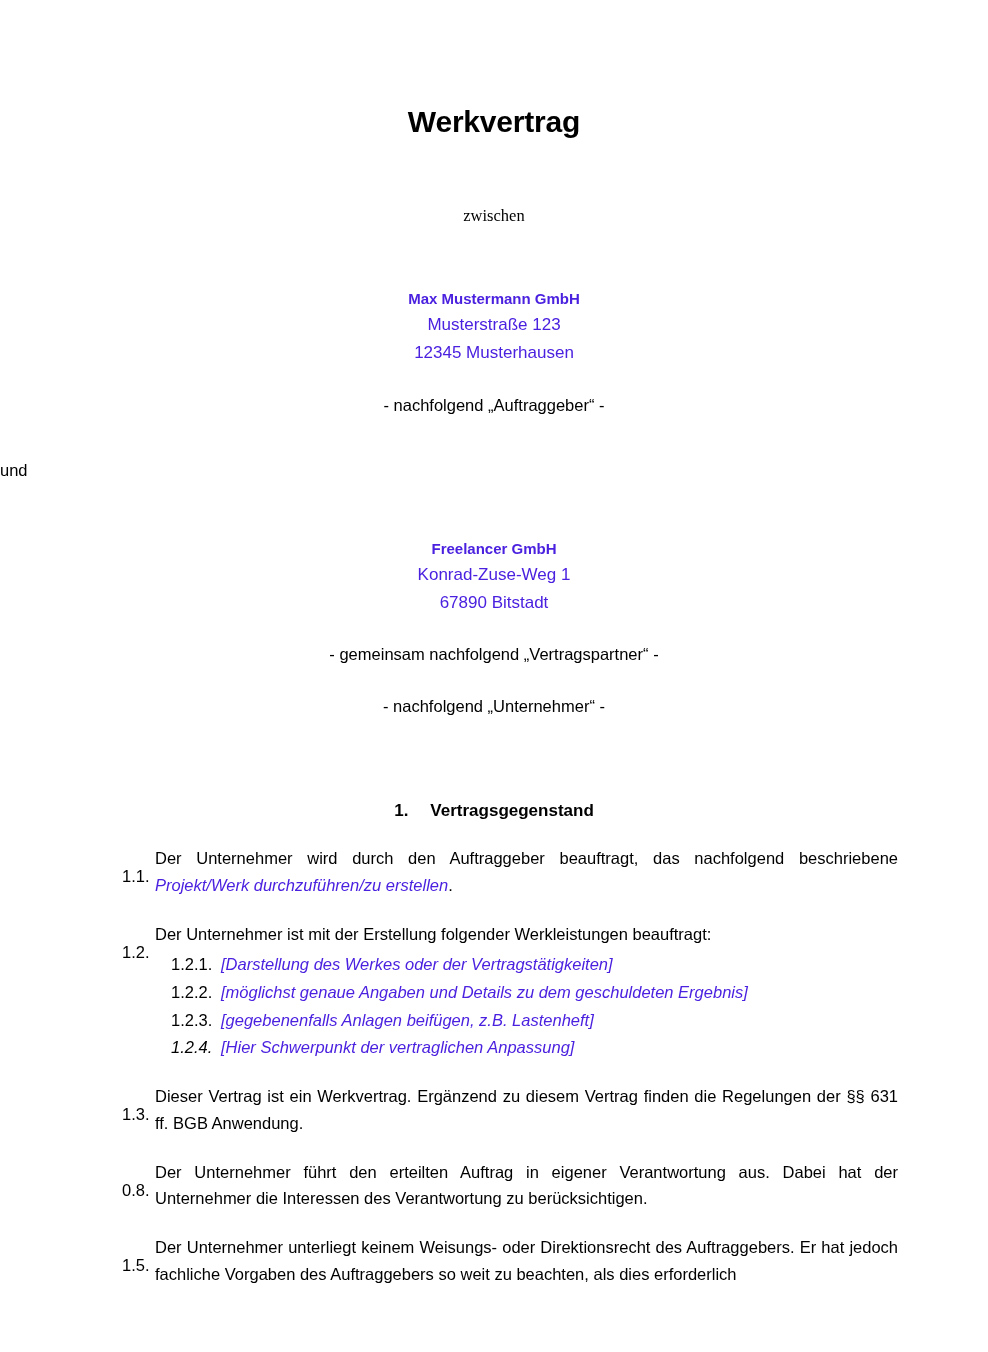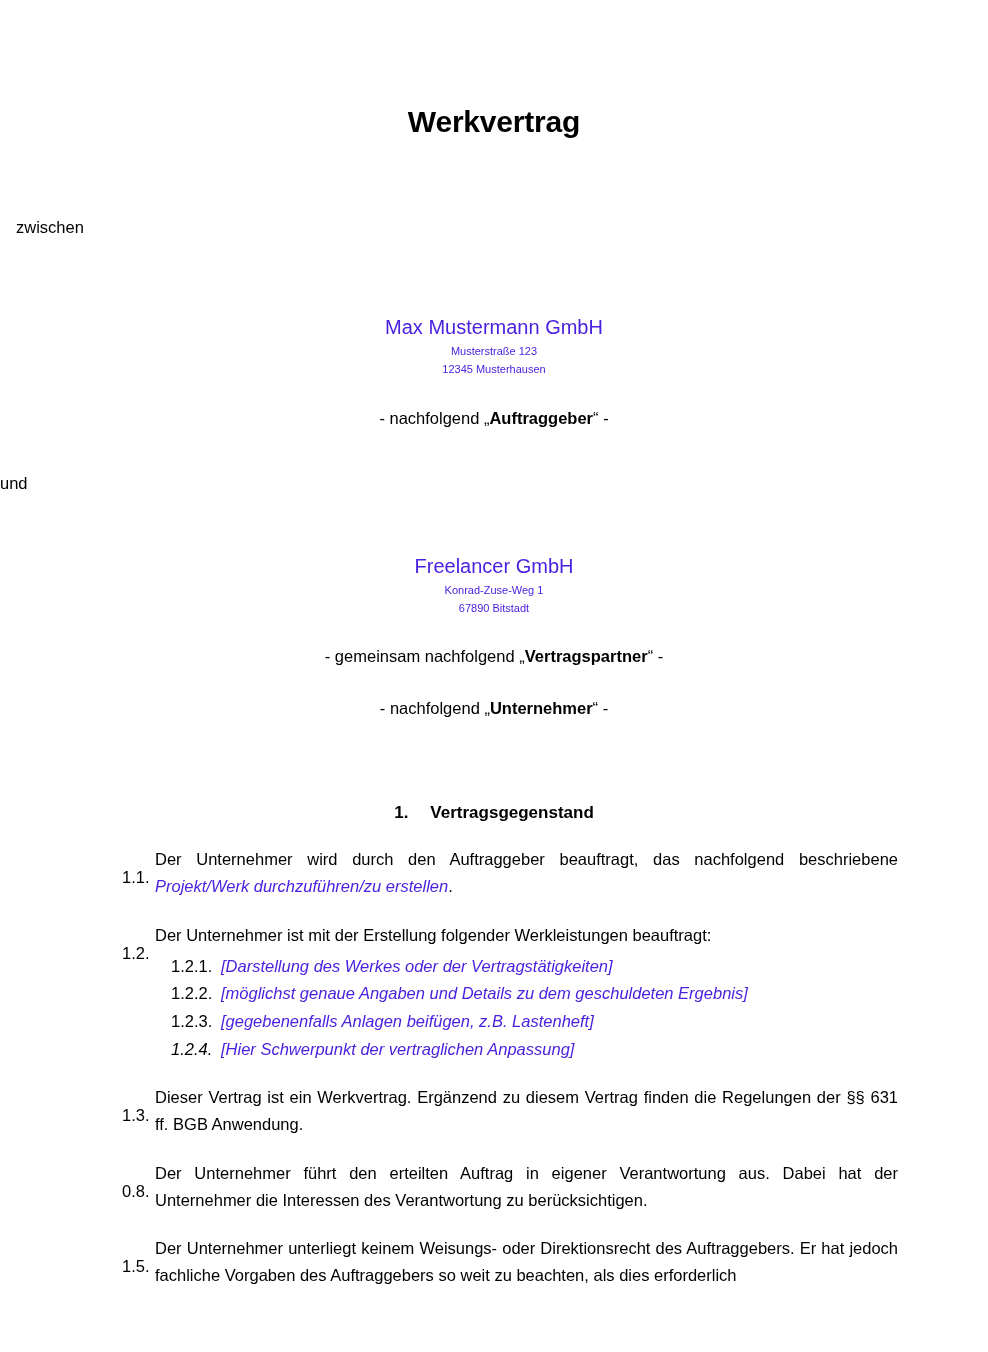--- a/index.html
+++ b/index.html
@@ -30,54 +30,55 @@
     font-size: 30px;
     font-weight: bold;
     letter-spacing: -0.2px;
     text-align: center;
     margin: 0;
     padding-top: 104px;
     line-height: 1.2;
   }
 
   .zwischen {
-    text-align: left;
-    font-size: 16.5px;
-    margin: 16px;
+    text-align: center;
+    font-size: 16.5px;
+    margin: 4px;
     padding-top: 60px;
     line-height: 1.45;
+    font-family: Liberation Serif, serif;
   }
 
   .party {
     text-align: center;
     margin: 0;
     padding-top: 55px;
     line-height: 1.62;
   }
   .party-name {
     display: block;
-    font-size: 20px;
-    font-weight: normal;
+    font-size: 15px;
+    font-weight: bold;
     color: var(--accent);
   }
   .party-line {
     display: block;
-    font-size: 11px;
+    font-size: 17px;
     font-weight: normal;
     color: var(--accent);
   }
 
   .role-line {
     text-align: center;
     font-size: 16.5px;
     margin: 0;
     padding-top: 28px;
     line-height: 1.45;
   }
-  .role-line b { font-weight: bold; }
+  .role-line b { font-weight: normal; }
 
   .und {
     text-align: left;
     font-size: 16.5px;
     margin: 0;
     padding-top: 41px;
     line-height: 1.45;
   }
 
   .party.second { padding-top: 54px; }

